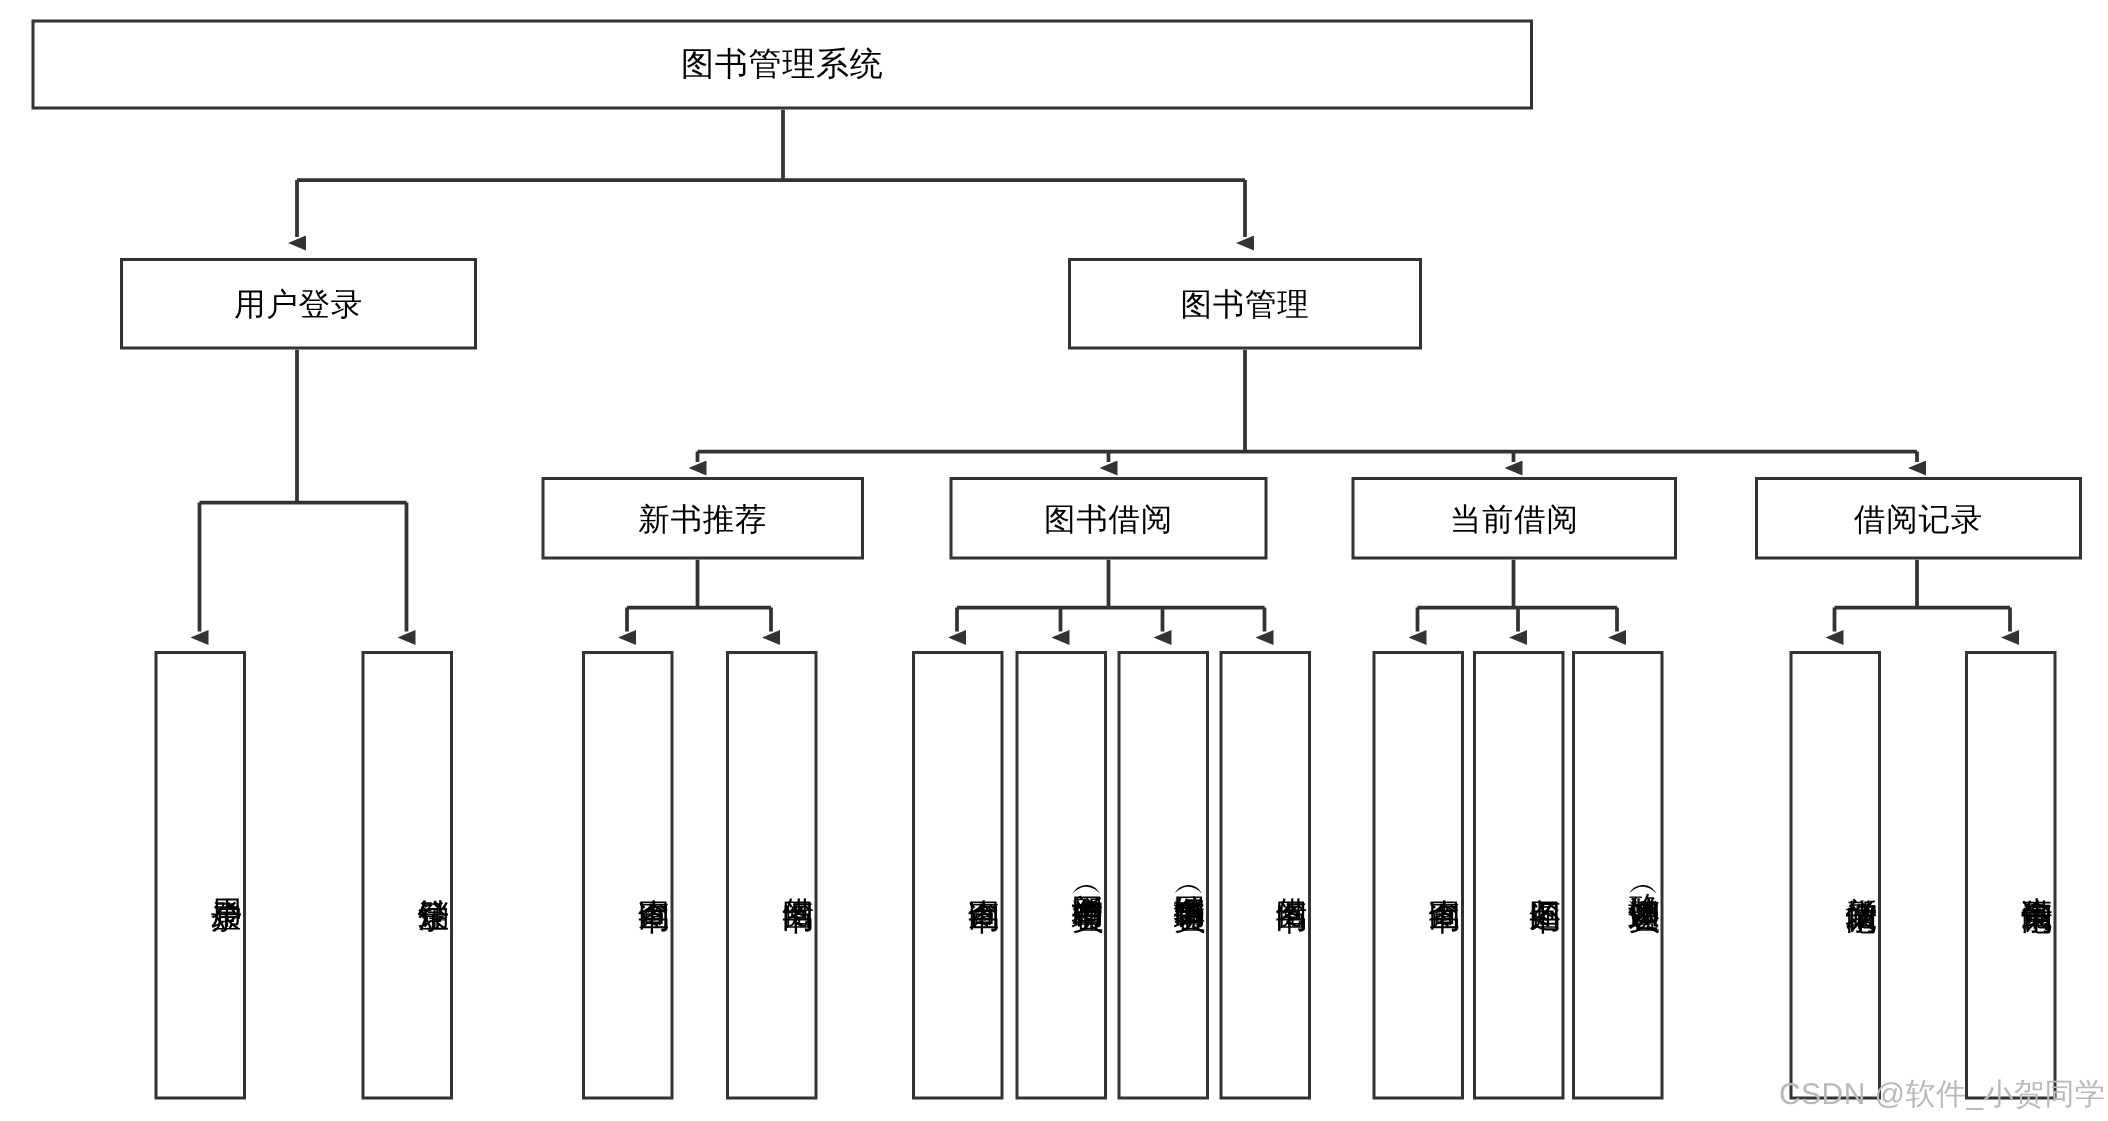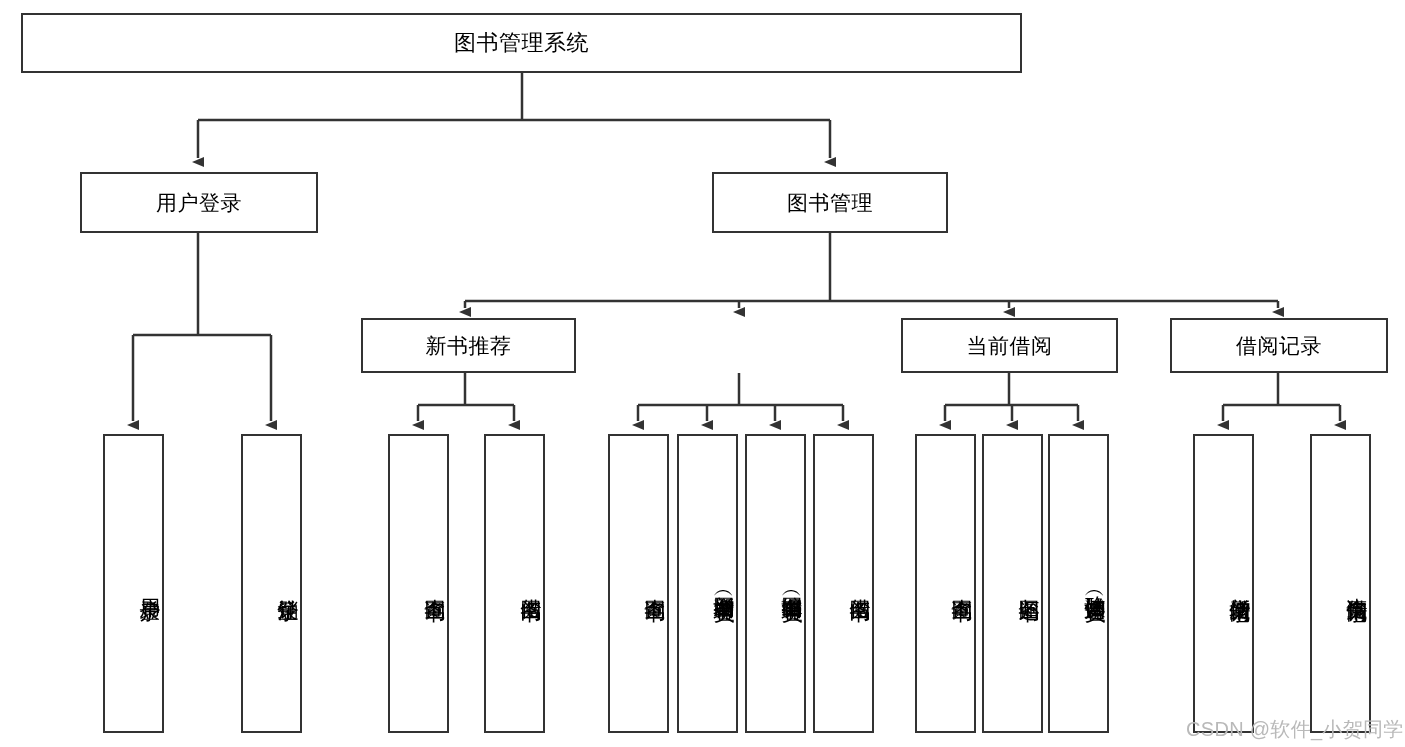--- a/index.html
+++ b/index.html
@@ -117,20 +117,21 @@
       <path d="M 1340 405 L 1340 421" marker-end="url(#arrow)"></path>
     </g>
   </svg>
 
   <div class="node node-h" id="root-node" style="left:21px; top:13px; width:1001px; height:60px;">图书管理系统</div>
 
   <div class="node node-h" style="left:80px; top:172px; width:238px; height:61px;">用户登录</div>
   <div class="node node-h" style="left:712px; top:172px; width:236px; height:61px;">图书管理</div>
 
   <div class="node node-h" style="left:361px; top:318px; width:215px; height:55px;">新书推荐</div>
+  <div class="node node-h" style="left:633px; top:318px; width:212px; height:55px;">图书借阅</div>
   <div class="node node-h" style="left:901px; top:318px; width:217px; height:55px;">当前借阅</div>
   <div class="node node-h" style="left:1170px; top:318px; width:218px; height:55px;">借阅记录</div>
 
   <div class="node node-v" style="left:103px; top:434px; width:61px; height:299px;">用户登录</div>
   <div class="node node-v" style="left:241px; top:434px; width:61px; height:299px;">注销登录</div>
 
   <div class="node node-v" style="left:388px; top:434px; width:61px; height:299px;">查询图书</div>
   <div class="node node-v" style="left:484px; top:434px; width:61px; height:299px;">借阅图书</div>
 
   <div class="node node-v" style="left:608px; top:434px; width:61px; height:299px;">查询图书</div>

